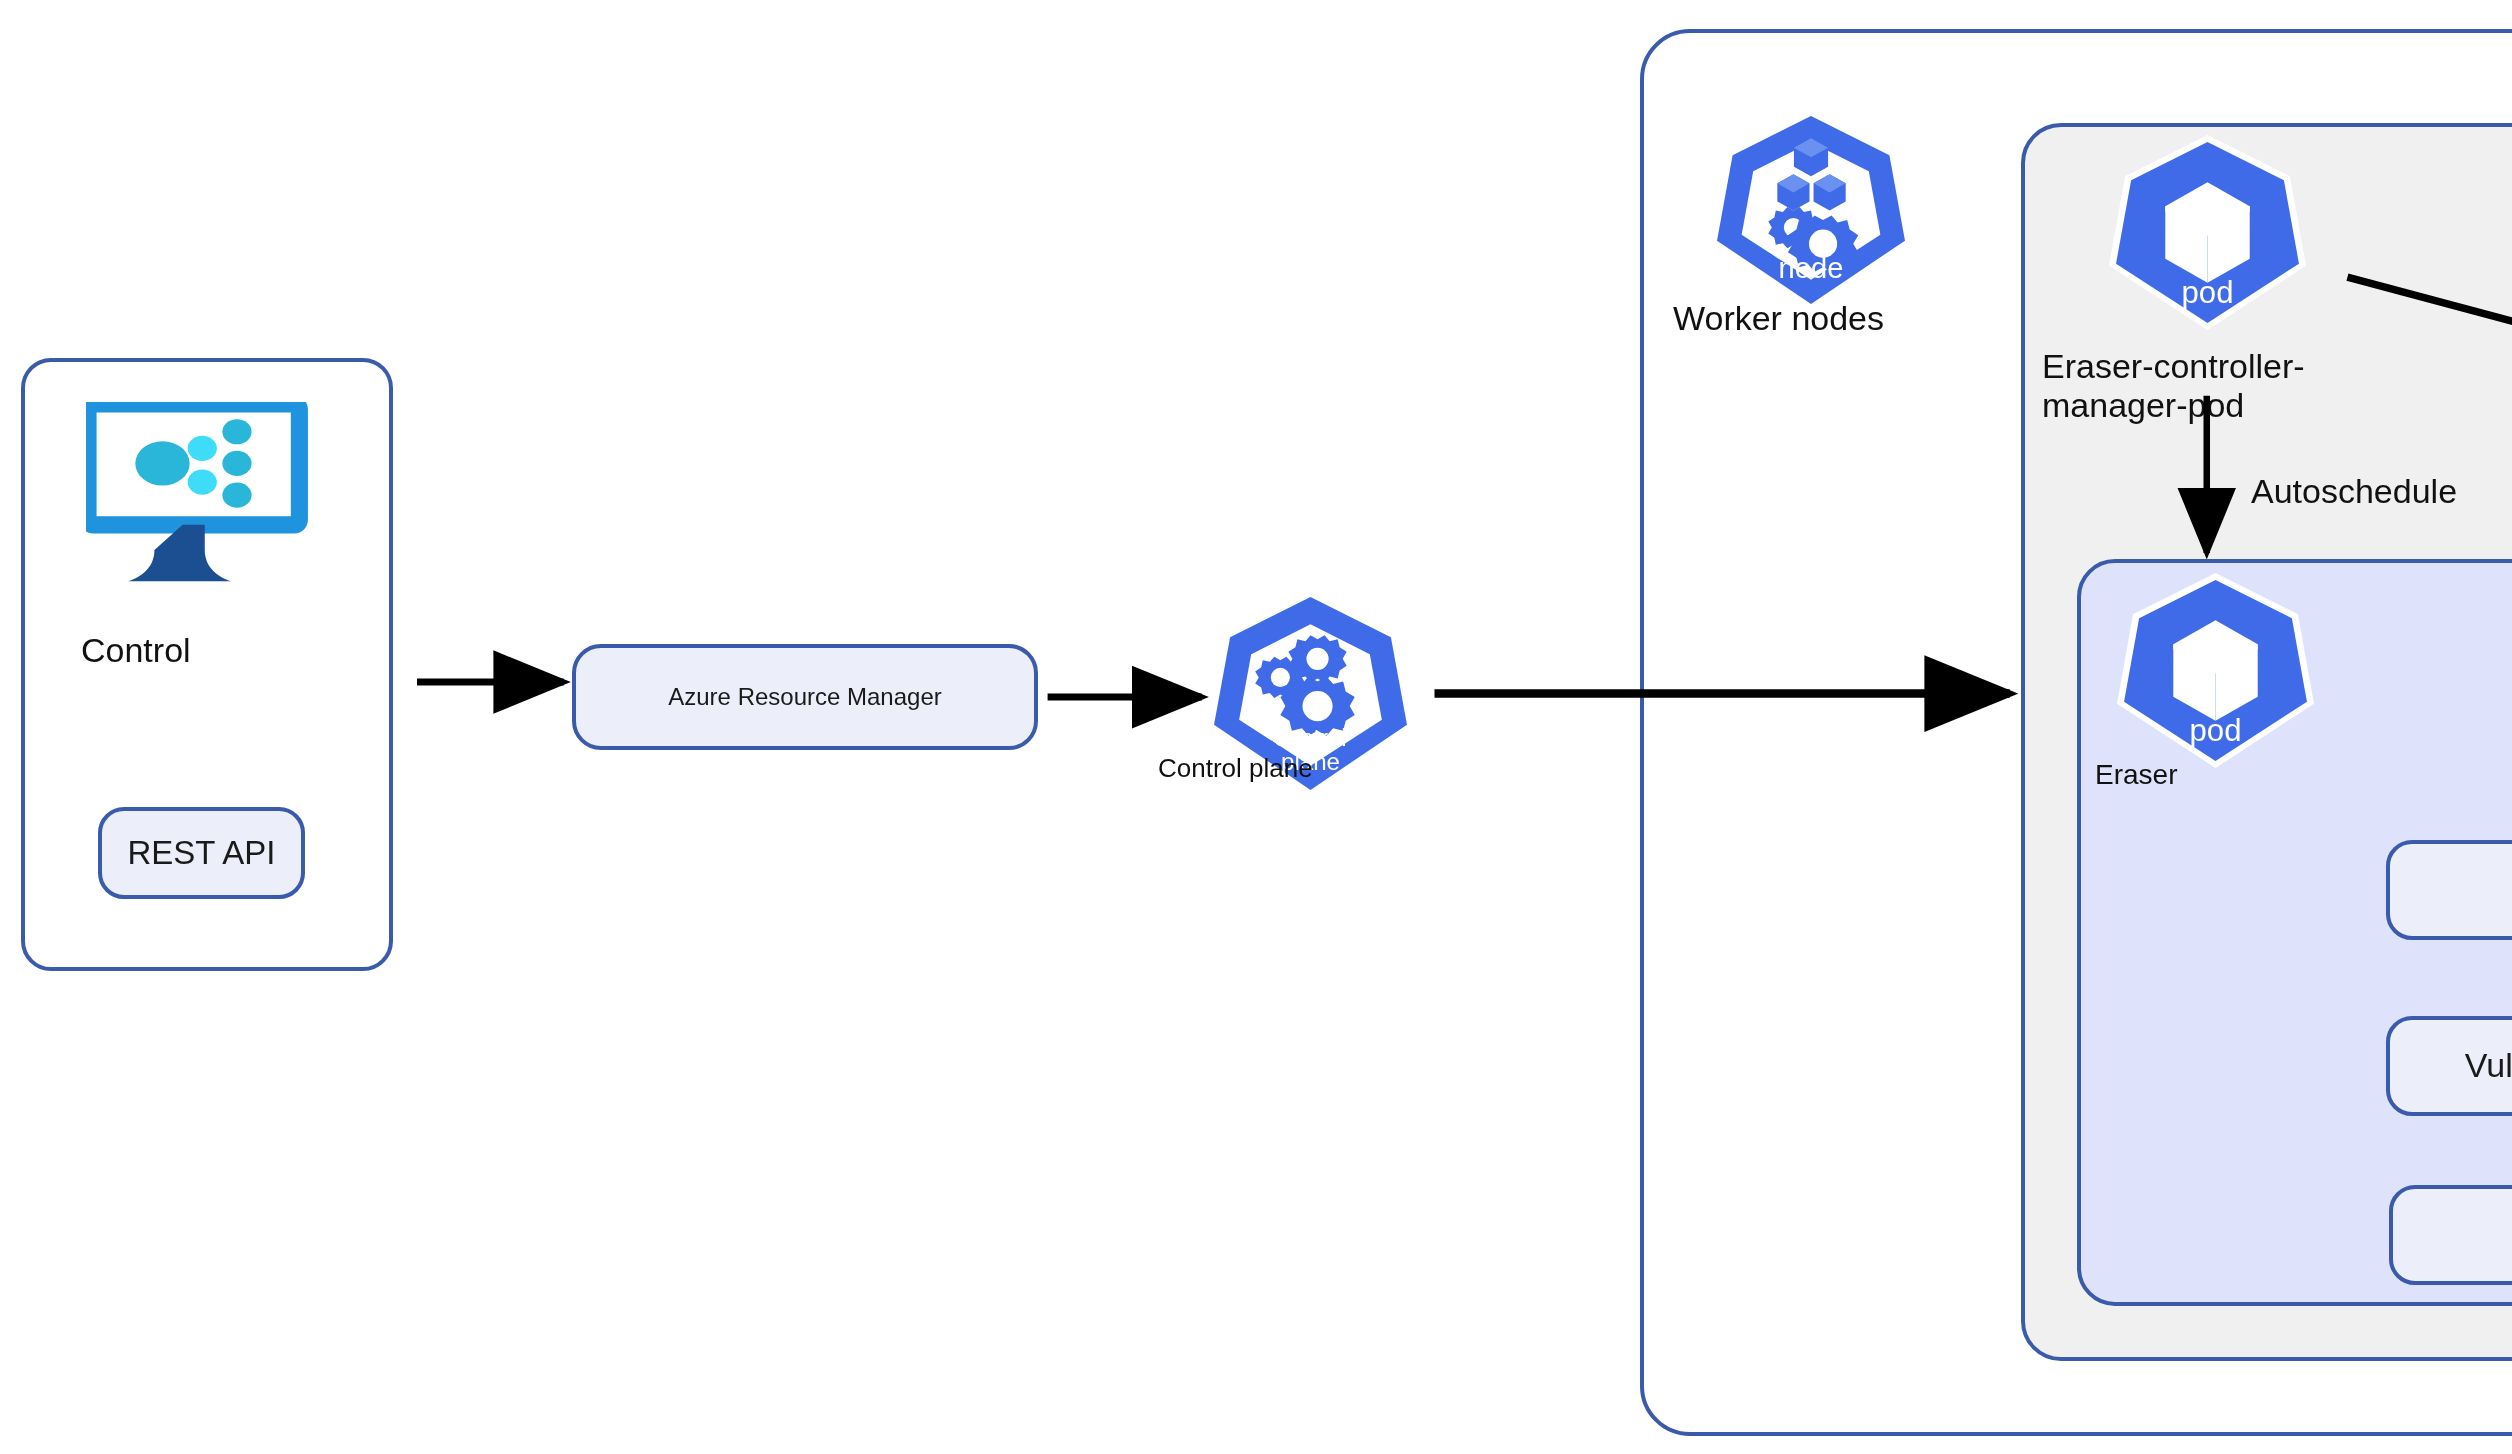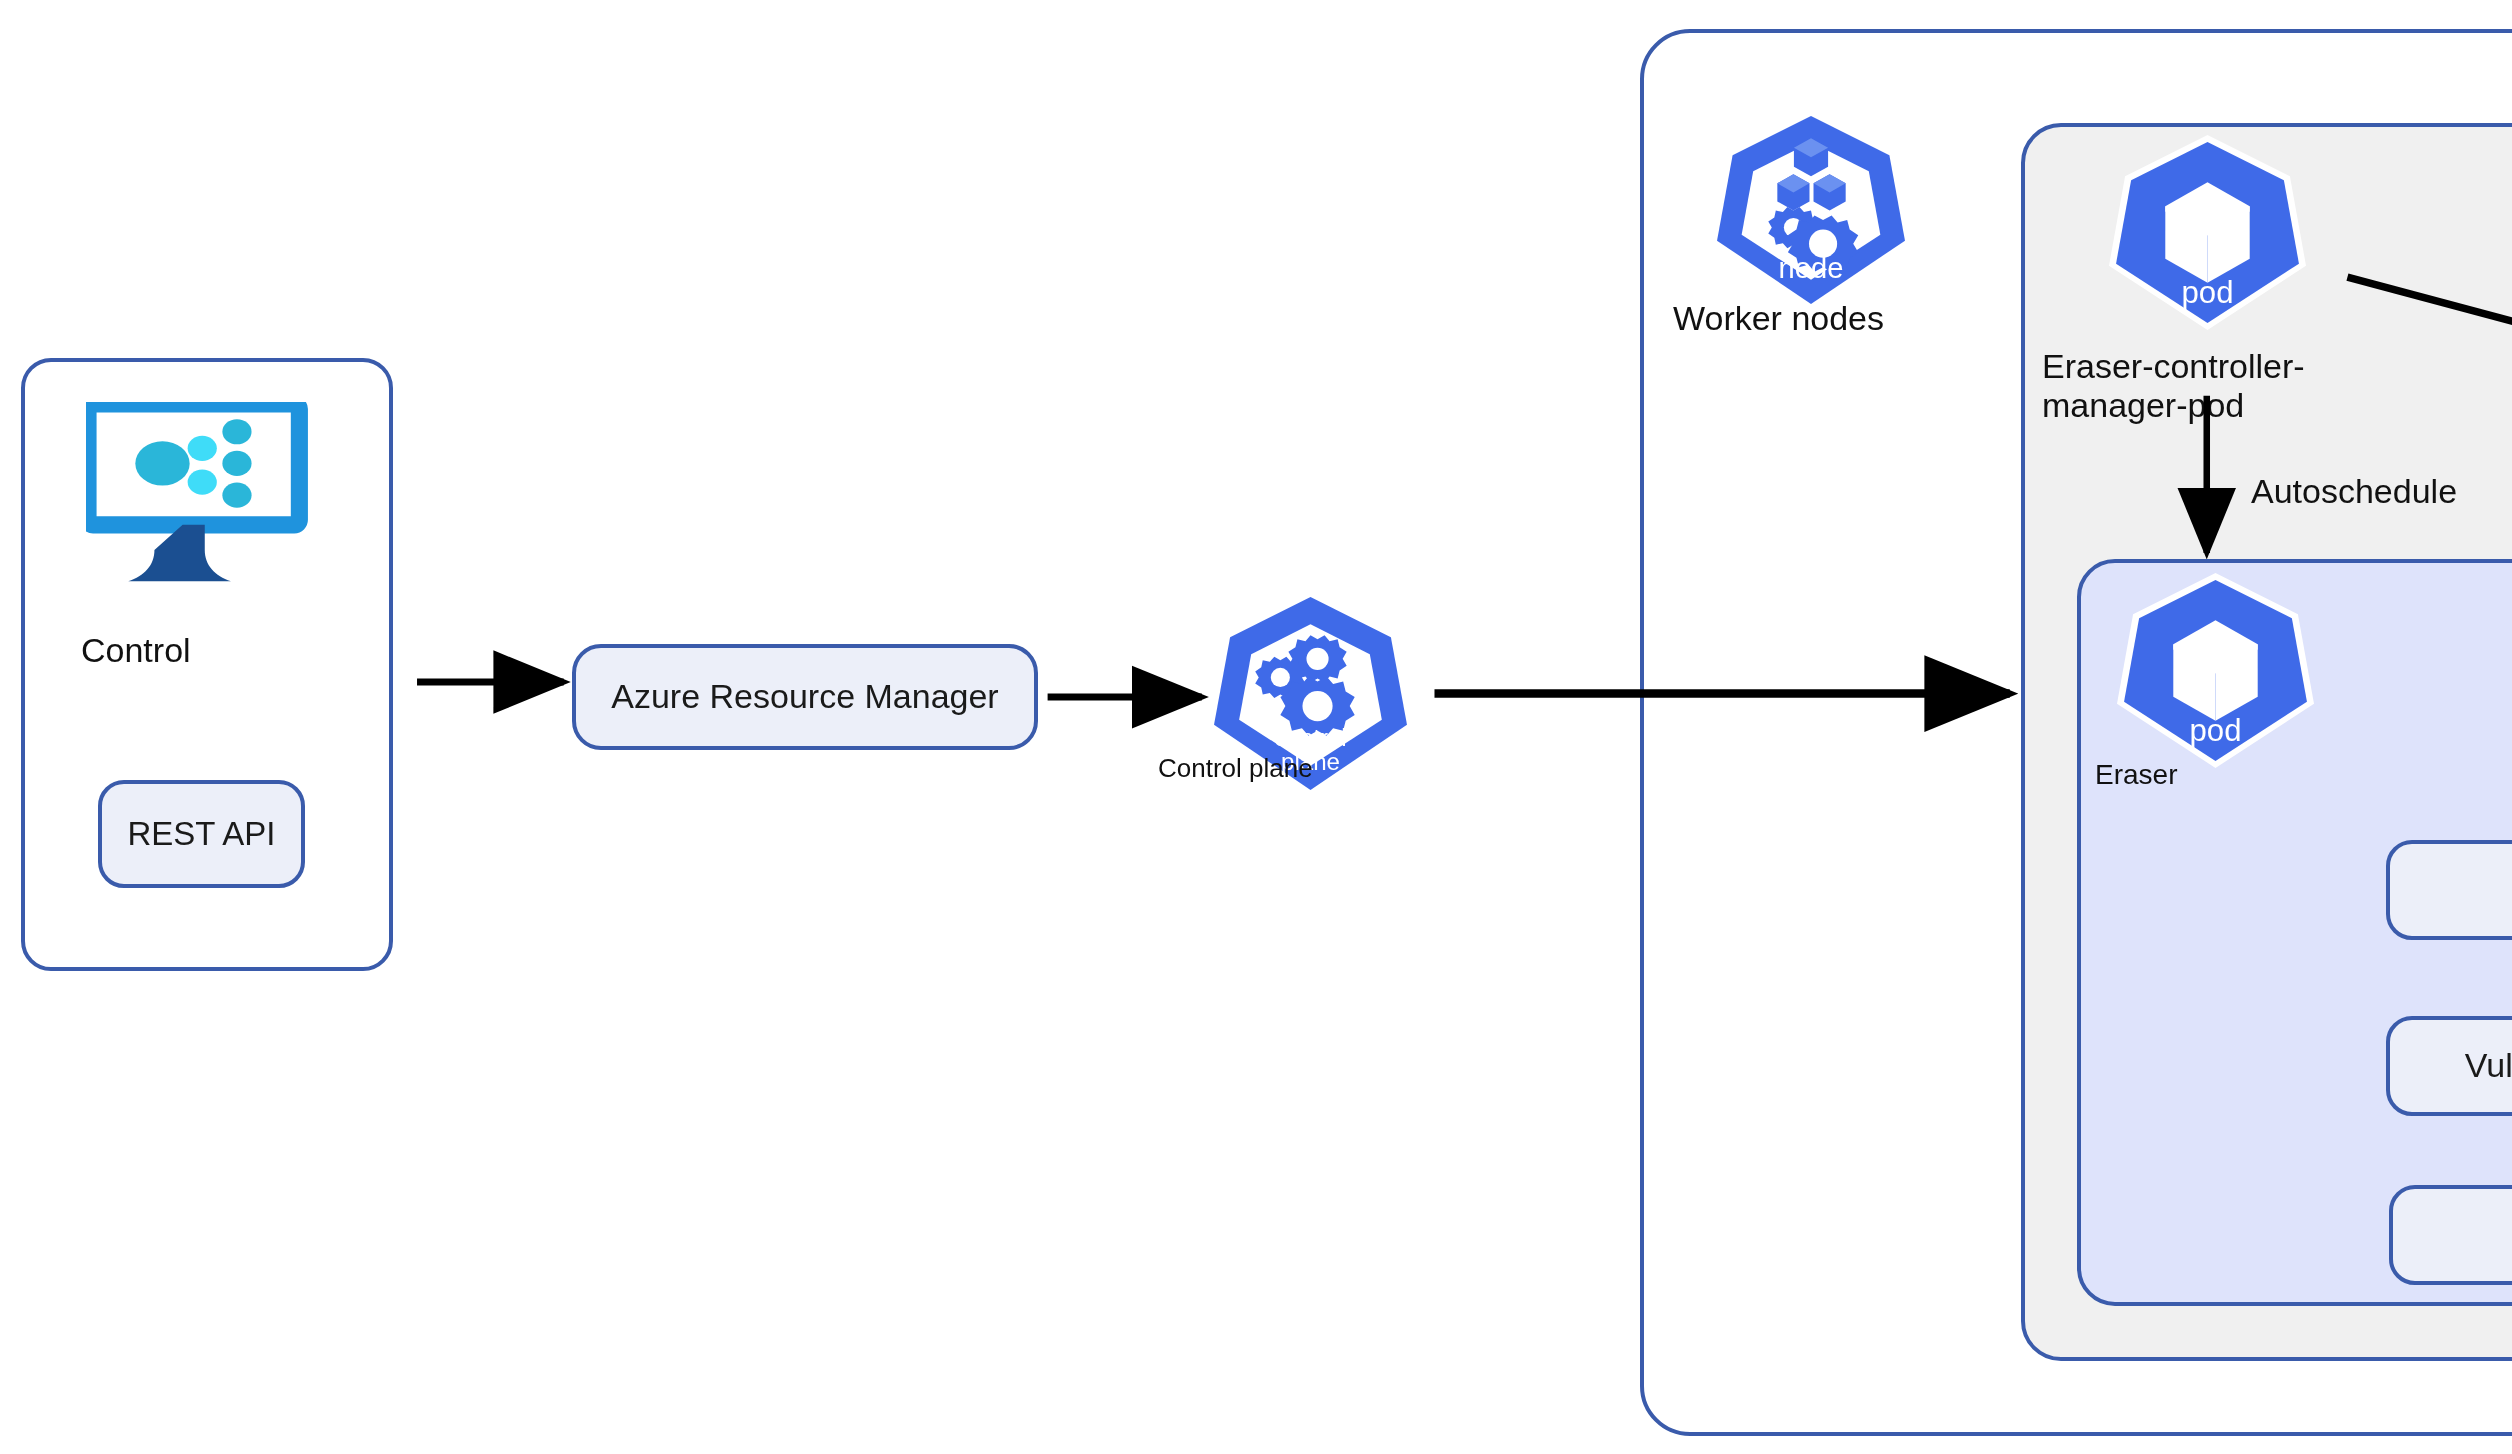--- a/index.html
+++ b/index.html
@@ -47,22 +47,22 @@
     box-sizing:border-box;
     background:#eceff9;
     border:4px solid #3a5bab;
     border-radius:26px;
     display:flex;align-items:center;justify-content:center;
     text-align:center;
     color:#1a1a1a;
     line-height:1.1;
   }
   .pill-cli{left:98px; top:701px; width:207px; height:85px; font-size:33px;}
-  .pill-rest{left:98px; top:780px; width:207px; height:108px; font-size:33px;}
-  .pill-arm{left:572px; top:644px; width:466px; height:106px; font-size:34px; border-radius:29px;}
+  .pill-rest{left:98px; top:807px; width:207px; height:92px; font-size:33px;}
+  .pill-arm{left:572px; top:644px; width:466px; height:106px; font-size:24px; border-radius:29px;}
   .pill-collector{left:2386px; top:840px; width:467px; height:100px; font-size:34px;}
   .pill-vuln{left:2386px; top:1016px; width:472px; height:100px; font-size:34px;}
   .pill-remover2{left:2389px; top:1185px; width:472px; height:100px; font-size:34px;}
 
   
   .cap{
     position:absolute;
     text-align:left;
     color:#111111;
     line-height:1.15;

